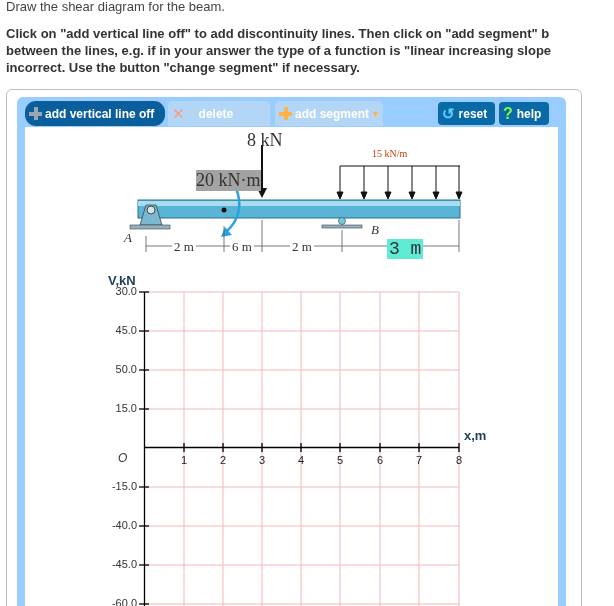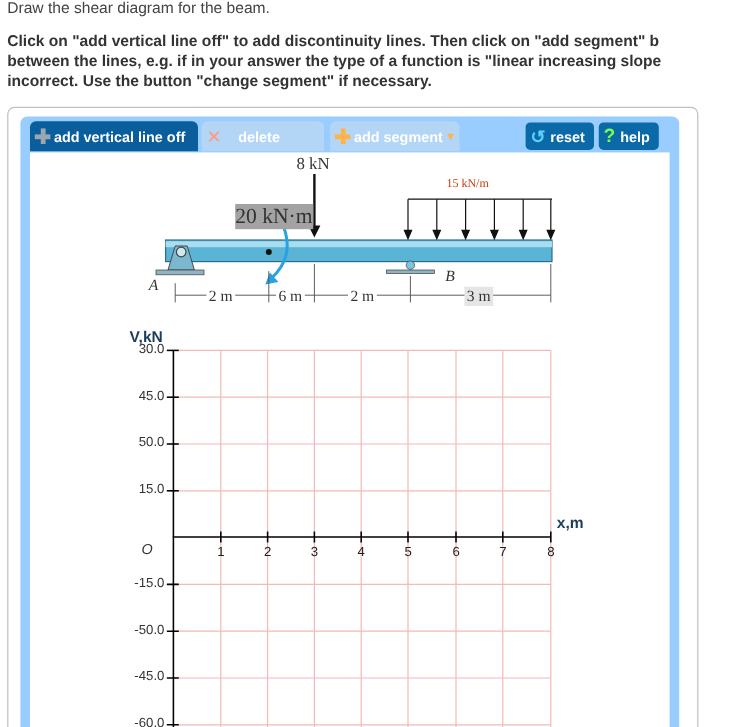--- a/index.html
+++ b/index.html
@@ -4,21 +4,21 @@
 <style>
   html,body{margin:0;padding:0;background:#fff;}
   body{width:614px;height:606px;overflow:hidden;position:relative;font-family:"Liberation Sans",sans-serif;}
   .instr{position:absolute;left:6px;top:0;width:640px;color:#333;font-size:13px;white-space:nowrap;}
   .instr .line1{position:absolute;top:-1px;left:0;color:#444;}
   .instr .bold{position:absolute;left:0;font-weight:bold;color:#333;line-height:17px;}
   .outer{position:absolute;left:6px;top:89px;width:574px;height:540px;border:1px solid #bfbfbf;border-radius:6px;}
   .panel{position:absolute;left:17px;top:97px;width:549px;height:520px;background:#99ccff;border-radius:6px 6px 0 0;}
   .content{position:absolute;left:25px;top:127px;width:533px;height:490px;background:#fff;}
   .tbtn{position:absolute;top:101px;height:25px;border-radius:5px 5px 0 0;font-weight:bold;font-size:12px;color:#fff;display:flex;align-items:center;box-sizing:border-box;padding-left:4px;}
-  .tbtn.active{background:#0a5e9c;}
+  .tbtn.active{background:#0a5e9c;border-radius:11px;}
   .tbtn.dis{background:#b3d6f7;color:#fff;}
   .tbtn.dark{background:#0a6aa8;border-radius:4px;}
   .plus{display:inline-block;width:13px;height:13px;position:relative;margin-right:3px;}
   .plus:before,.plus:after{content:"";position:absolute;background:currentColor;}
   .plus:before{left:5px;top:0;width:4px;height:13px;}
   .plus:after{left:0;top:5px;width:13px;height:4px;}
   .grid-svg{position:absolute;left:0;top:0;}
   .ylabel{position:absolute;font-size:11px;color:#333;text-align:right;width:40px;}
   .xlabel{position:absolute;font-size:11px;color:#222;}
 </style>
@@ -97,29 +97,29 @@
   <g stroke="#555" stroke-width="0.8">
     <line x1="146" y1="236" x2="146" y2="252"></line>
     <line x1="224" y1="226" x2="224" y2="252"></line>
     <line x1="262" y1="220" x2="262" y2="252"></line>
     <line x1="342" y1="230" x2="342" y2="252"></line>
     <line x1="459" y1="220" x2="459" y2="252"></line>
     <line x1="146" y1="246" x2="459" y2="246"></line>
   </g>
 </svg>
 
-<div style="position:absolute;left:247px;top:130px;font-family:'Liberation Serif',serif;font-size:14px;color:#333">8 kN</div>
+<div style="position:absolute;left:247px;top:130px;font-family:'Liberation Serif',serif;font-size:18px;color:#333">8 kN</div>
 <div style="position:absolute;left:196px;top:170px;font-family:Liberation Serif, serif;font-size:18px;color:#333;background:#a3a3a3">20 kN·m</div>
 <div style="position:absolute;left:372px;top:148px;font-family:'Liberation Serif',serif;font-size:10px;color:#c2410c">15 kN/m</div>
 <div style="position:absolute;left:124px;top:230px;font-family:'Liberation Serif',serif;font-style:italic;font-size:13px;color:#333">A</div>
 <div style="position:absolute;left:371px;top:222px;font-family:'Liberation Serif',serif;font-style:italic;font-size:13px;color:#333">B</div>
 <div style="position:absolute;left:172px;top:239px;font-family:'Liberation Serif',serif;font-size:13px;color:#333;background:#fff;padding:0 2px">2 m</div>
 <div style="position:absolute;left:230px;top:239px;font-family:'Liberation Serif',serif;font-size:13px;color:#333;background:#fff;padding:0 2px">6 m</div>
 <div style="position:absolute;left:290px;top:239px;font-family:'Liberation Serif',serif;font-size:13px;color:#333;background:#fff;padding:0 2px">2 m</div>
-<div style="position:absolute;left:387px;top:239px;font-family:Liberation Serif, serif;font-size:13px;color:#333;background:#e5e5e5;padding:0 2px">3 m</div>
+<div style="position:absolute;left:387px;top:239px;font-family:Liberation Mono, monospace;font-size:18px;color:#333;background:#5eead4;padding:0 2px">3 m</div>
 
 <svg class="grid-svg" width="614" height="606" style="pointer-events:none">
   <g stroke="#f4b8b8" stroke-width="1">
     <line x1="145" y1="292" x2="459" y2="292"></line>
     <line x1="145" y1="331" x2="459" y2="331"></line>
     <line x1="145" y1="370" x2="459" y2="370"></line>
     <line x1="145" y1="409" x2="459" y2="409"></line>
     <line x1="145" y1="487" x2="459" y2="487"></line>
     <line x1="145" y1="526" x2="459" y2="526"></line>
     <line x1="145" y1="565" x2="459" y2="565"></line>
@@ -157,21 +157,21 @@
 
 <div style="position:absolute;left:108px;top:273px;font-size:13px;font-weight:bold;color:#1e3d59">V,kN</div>
 <div style="position:absolute;left:464px;top:428px;font-size:13px;font-weight:bold;color:#1e3d59">x,m</div>
 <div style="position:absolute;left:118px;top:451px;font-size:12px;font-style:italic;color:#333">O</div>
 
 <div class="ylabel" style="left:97px;top:285px">30.0</div>
 <div class="ylabel" style="left:97px;top:324px">45.0</div>
 <div class="ylabel" style="left:97px;top:363px">50.0</div>
 <div class="ylabel" style="left:97px;top:402px">15.0</div>
 <div class="ylabel" style="left:97px;top:480px">-15.0</div>
-<div class="ylabel" style="left:97px;top:519px">-50.0</div>
+<div class="ylabel" style="left:97px;top:519px">-40.0</div>
 <div class="ylabel" style="left:97px;top:558px">-45.0</div>
 <div class="ylabel" style="left:97px;top:597px">-60.0</div>
 
 <div class="xlabel" style="left:181px;top:454px">1</div>
 <div class="xlabel" style="left:220px;top:454px">2</div>
 <div class="xlabel" style="left:259px;top:454px">3</div>
 <div class="xlabel" style="left:298px;top:454px">4</div>
 <div class="xlabel" style="left:337px;top:454px">5</div>
 <div class="xlabel" style="left:377px;top:454px">6</div>
 <div class="xlabel" style="left:416px;top:454px">7</div>

